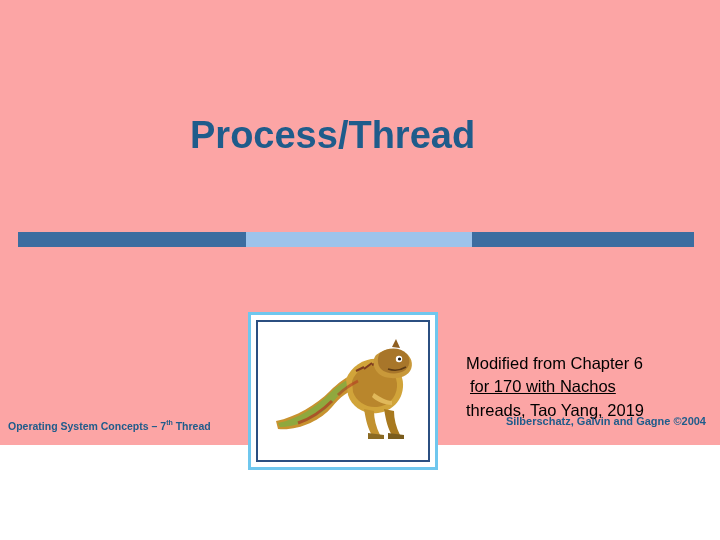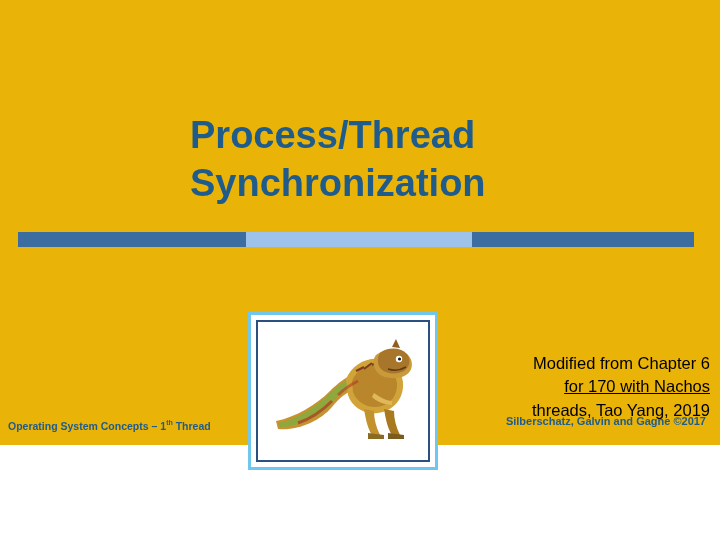--- a/index.html
+++ b/index.html
@@ -10,21 +10,21 @@
     width: 720px;
     height: 540px;
     background: #ffffff;
     font-family: "Liberation Sans", sans-serif;
     overflow: hidden;
   }
   .slide {
     position: relative;
     width: 720px;
     height: 445px;
-    background: #eab308;
+    background: #fca5a5;
   }
   .title {
     position: absolute;
     left: 190px;
     top: 112px;
     width: 480px;
     font-size: 38px;
     line-height: 1.25;
     font-weight: bold;
     color: #1F5C8B;
@@ -86,21 +86,20 @@
   }
 
   .caption {
     position: absolute;
     left: 466px;
     top: 352px;
     width: 244px;
     font-size: 16.5px;
     line-height: 1.42;
     color: #000000;
-    text-align: right;
   }
   .caption span { display: block; }
   .caption .c2 { text-indent: 4px; text-decoration: underline; }
 
   
   .footer-left {
     position: absolute;
     left: 8px;
     bottom: 14px;
     font-size: 10.5px;
@@ -120,21 +119,20 @@
     color: #1F5C8B;
   }
 </style>
 </head>
 <body>
 
 <div class="slide">
 
   <div class="title">
     <span>Process/Thread</span>
-    <span class="line2">Synchronization</span>
   </div>
 
   <div class="bar bar-left"></div>
   <div class="bar bar-mid"></div>
   <div class="bar bar-right"></div>
 
   <div class="frame-outer">
     <div class="frame-inner">
       <svg class="dino" viewBox="0 0 150 112">
 
@@ -168,17 +166,17 @@
       </svg>
     </div>
   </div>
 
   <div class="caption">
     <span class="c1">Modified from Chapter 6</span>
     <span class="c2">for 170 with Nachos</span>
     <span class="c3">threads, Tao Yang, 2019</span>
   </div>
 
-  <div class="footer-left"><span>Operating System Concepts – 1</span><sup>th</sup><span> Thread</span></div>
+  <div class="footer-left"><span>Operating System Concepts – 7</span><sup>th</sup><span> Thread</span></div>
 
-  <div class="footer-right">Silberschatz, Galvin and Gagne ©2017</div>
+  <div class="footer-right">Silberschatz, Galvin and Gagne ©2004</div>
 
 </div>
 
 </body></html>

